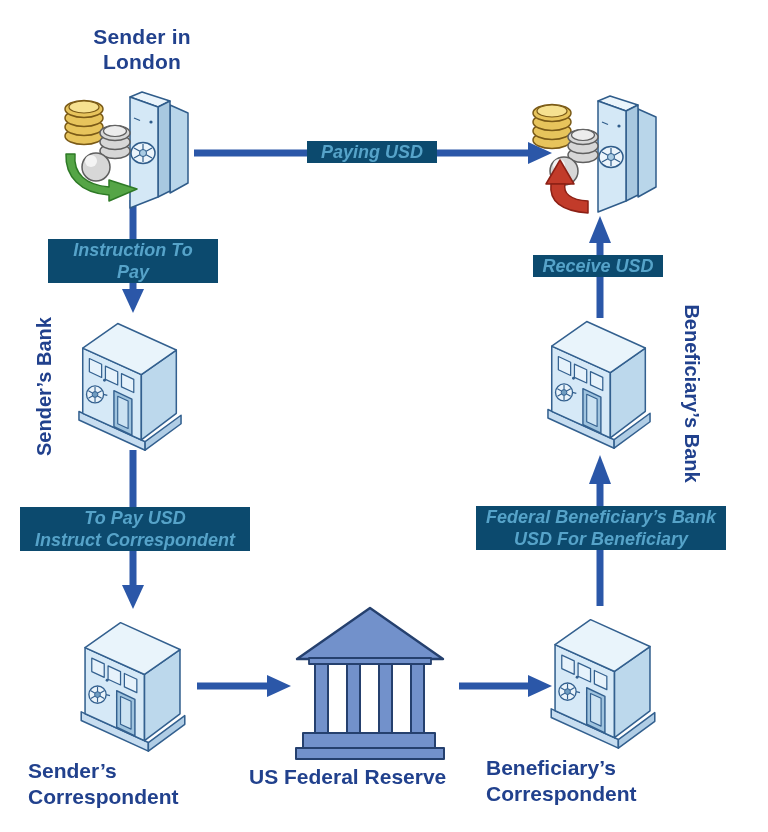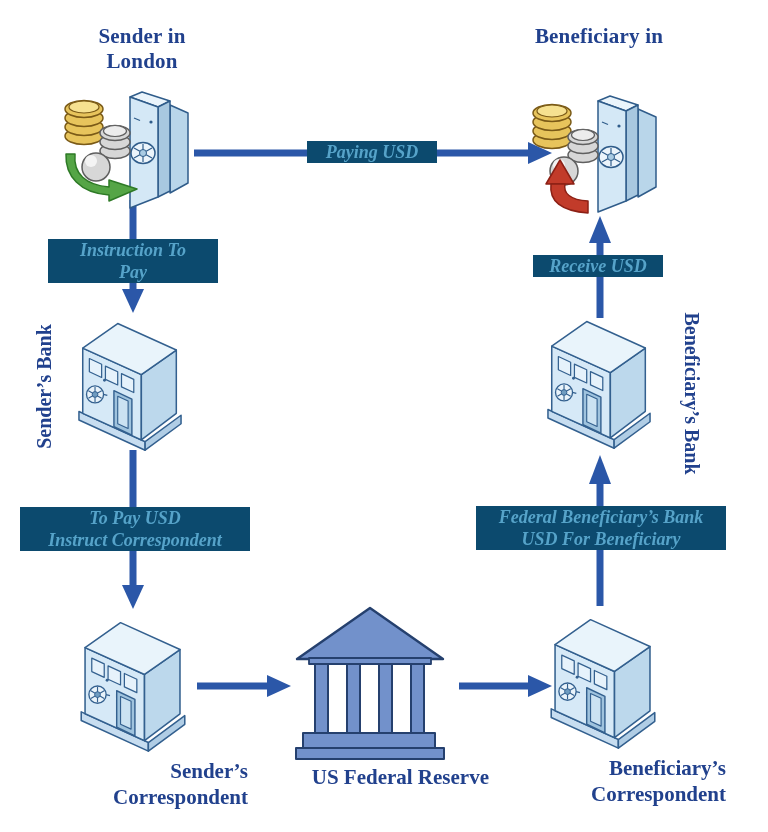--- a/index.html
+++ b/index.html
@@ -1,28 +1,28 @@
 <!DOCTYPE html>
 <html><head>
 <meta charset="utf-8">
 <style>
   html,body{margin:0;padding:0;background:#ffffff;}
   .canvas{
     position:relative;width:768px;height:832px;background:#ffffff;overflow:hidden;
-    font-family:Liberation Serif, serif;
+    font-family:Liberation Sans, sans-serif;
   }
   svg.layer{position:absolute;left:0;top:0;}
   svg.icon{position:absolute;overflow:visible;}
   .title{
     position:absolute;font-weight:bold;font-size:21px;line-height:25px;
     color:#21418d;text-align:center;letter-spacing:.2px;
   }
   .node-label{
     position:absolute;font-weight:bold;font-size:21px;line-height:26px;
-    color:#21418d;text-align:right;
+    color:#21418d;text-align:left;
   }
   .flow-label{
     position:absolute;font-weight:bold;font-style:italic;font-size:18px;line-height:22px;
     color:#56a3c9;text-align:center;background:#0c4a6e;
   }
   .vlabel{
     position:absolute;font-weight:bold;font-size:20px;color:#21418d;
     text-align:center;white-space:nowrap;
   }
   .rot-ccw{transform:rotate(-90deg);}
@@ -155,21 +155,20 @@
   </svg>
   <svg class="icon" style="left:295px;top:605px" width="150" height="155" viewBox="0 0 150 155">
     <use href="#fed-building"></use>
   </svg>
 
   <div class="title" style="left:52px;top:24px;width:180px">
     <div>Sender in</div>
     <div>London</div>
   </div>
   <div class="title" style="left:509px;top:24px;width:180px">
-    <div>Beneficiary in</div>
   </div>
 
   <div class="vlabel rot-ccw" style="left:-36px;top:375px;width:160px">Sender’s Bank</div>
   <div class="vlabel rot-cw" style="left:586px;top:382px;width:210px">Beneficiary’s Bank</div>
 
   <div class="flow-label" style="left:307px;top:141px;width:130px">Paying USD</div>
   <div class="flow-label" style="left:48px;top:239px;width:170px">
     <div>Instruction To</div>
     <div>Pay</div>
   </div>

